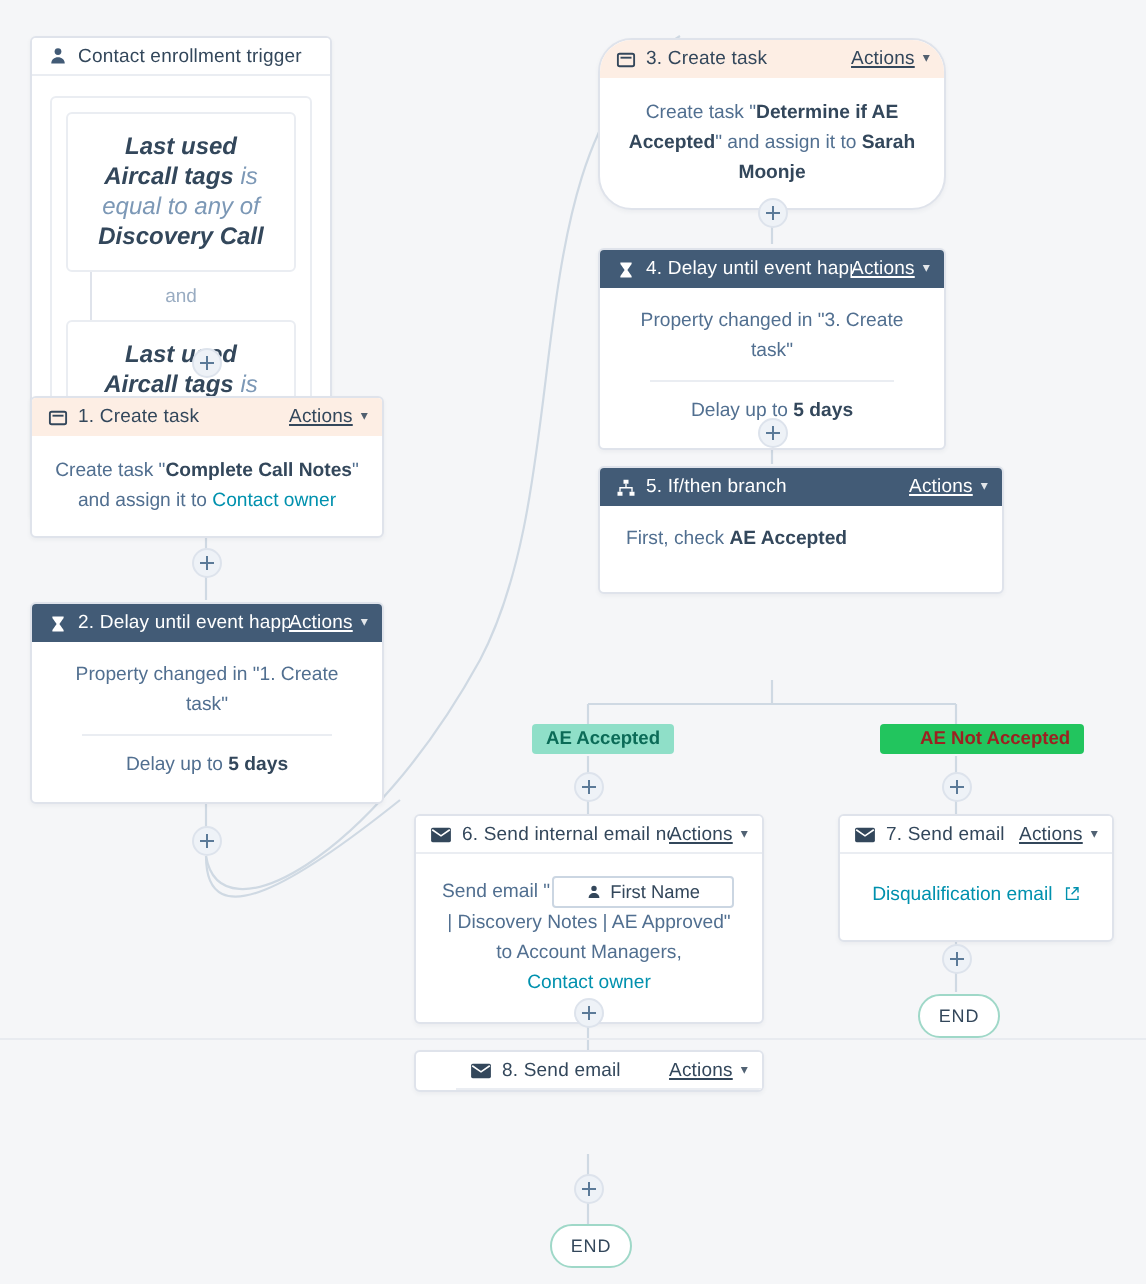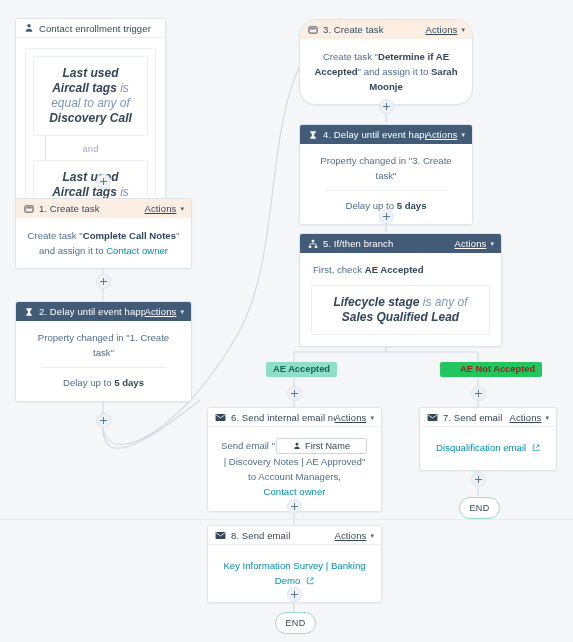--- a/index.html
+++ b/index.html
@@ -397,25 +397,20 @@
       <span class="head-title">5. If/then branch</span>
       <span class="actions">
         <span class="label">Actions</span>
         <span class="caret">▾</span>
       </span>
     </div>
     <div class="card-body" style="padding:9px 11px 11px 11px;">
       <div class="branch-intro">
         <span>First, check </span><b>AE Accepted</b>
       </div>
-      <div class="filter-box">
-        <b>Lifecycle stage</b>
-        <span>is any of</span>
-        <b>Sales Qualified Lead</b>
-      </div>
     </div>
   </div>
 
   <div class="chip chip-accept" style="left:266px; top:362px;">AE Accepted</div>
   <div class="chip chip-reject" style="left:440px; top:362px;">AE Not Accepted</div>
 
   <div class="plus" style="left:287px; top:386px;"></div>
   <div class="plus" style="left:471px; top:386px;"></div>
 
   <div class="card" style="left:207px; top:407px; width:175px;">
@@ -467,41 +462,32 @@
         </svg>
       </span>
     </div>
   </div>
 
   <div class="plus" style="left:471px; top:472px;"></div>
   <div class="endpill" style="left:459px; top:497px;">END</div>
 
   <div class="plus" style="left:287px; top:499px;"></div>
 
-  <div class="card" style="left:207px; top:525px; width:175px;">
+  <div class="card" style="left:207px; top:525px; width:175px;padding-left:20px;">
     <div class="card-head head-white">
       <span class="head-icon">
         <svg width="11" height="9" viewBox="0 0 16 12">
           <rect x="0.8" y="0.8" width="14.4" height="10.4" rx="1.2" fill="#33475b"></rect>
           <path d="M1.6 2.2 8 6.6l6.4-4.4" stroke="#ffffff" stroke-width="1.2" fill="none"></path>
         </svg>
       </span>
       <span class="head-title">8. Send email</span>
       <span class="actions">
         <span class="label">Actions</span>
         <span class="caret">▾</span>
       </span>
     </div>
-    <div class="card-body" style="padding:13px 10px 14px 10px;">
-      <span class="link">Key Information Survey | Banking Demo</span>
-      <span style="margin-left:3px;">
-        <svg width="8" height="8" viewBox="0 0 16 16" style="vertical-align:-1px;">
-          <path d="M6 2H2.6v11.4H14V10" stroke="#0091ae" stroke-width="1.4" fill="none"></path>
-          <path d="M9.4 1.8H14v4.6M14 1.8 7.6 8.2" stroke="#0091ae" stroke-width="1.4" fill="none"></path>
-        </svg>
-      </span>
-    </div>
   </div>
 
   <div class="plus" style="left:287px; top:587px;"></div>
   <div class="endpill" style="left:275px; top:612px;">END</div>
 
 </div>
 
 </body></html>

